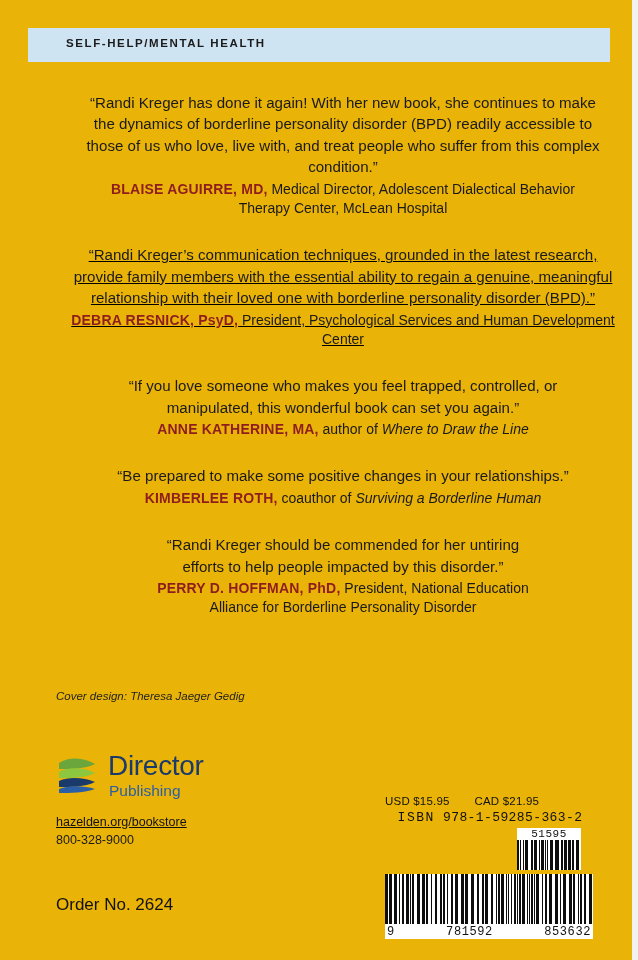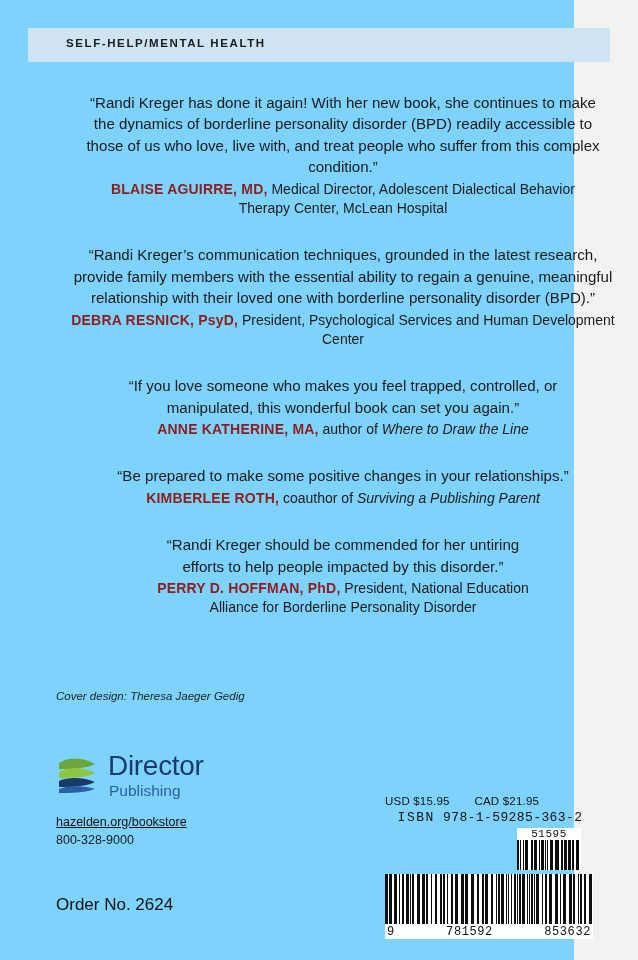--- a/index.html
+++ b/index.html
@@ -9,23 +9,23 @@
   body {
     width: 638px;
     height: 960px;
     background: #f2f2f0;
     font-family: "Liberation Sans", sans-serif;
     overflow: hidden;
   }
 
   .page {
     position: relative;
-    width: 574px;
+    width: 632px;
     height: 960px;
-    background: #7dd3fc;
+    background: #eab308;
     box-sizing: border-box;
   }
 
   
   .category-band {
     position: absolute;
     left: 28px;
     top: 28px;
     width: 582px;
     height: 34px;
@@ -73,21 +73,21 @@
     letter-spacing: 0.2px;
   }
   .blurb .attrib .role {
     color: #1a1a1a;
   }
   .blurb .attrib .title-italic {
     font-style: italic;
   }
 
   .b1 { padding: 0 36px; margin-top: 20px; }
-  .b2 { padding: 0 16px; margin-top: 26px; }
+  .b2 { padding: 0 16px; margin-top: 26px; text-decoration: underline; }
   .b3 { padding: 0 60px; margin-top: 26px; }
   .b4 { padding: 0 60px; margin-top: 24px; }
   .b5 { padding: 0 102px; margin-top: 24px; }
 
   
   .cover-credit {
     position: absolute;
     left: 56px;
     top: 690px;
     font-size: 11.5px;
@@ -250,21 +250,21 @@
         <span class="role">author of</span>
         <span class="title-italic">Where to Draw the Line</span>
       </div>
     </div>
 
     <div class="blurb b4">
       <div class="quote">“Be prepared to make some positive changes in your relationships.”</div>
       <div class="attrib">
         <span class="name">KIMBERLEE ROTH,</span>
         <span class="role">coauthor of</span>
-        <span class="title-italic">Surviving a Publishing Parent</span>
+        <span class="title-italic">Surviving a Borderline Human</span>
       </div>
     </div>
 
     <div class="blurb b5">
       <div class="quote">“Randi Kreger should be commended for her untiring efforts to help people impacted by this disorder.”</div>
       <div class="attrib">
         <span class="name">PERRY D. HOFFMAN, PhD,</span>
         <span class="role">President, National Education Alliance for Borderline Personality Disorder</span>
       </div>
     </div>

